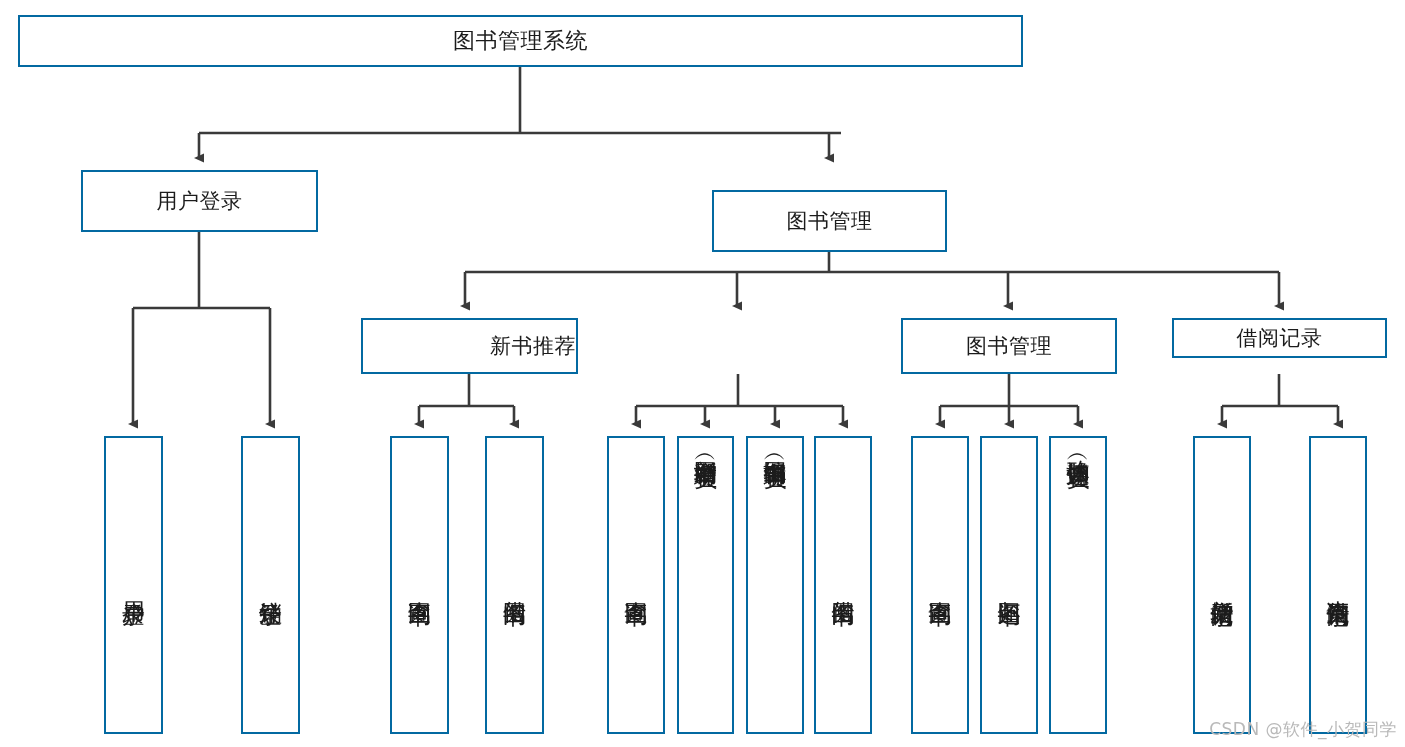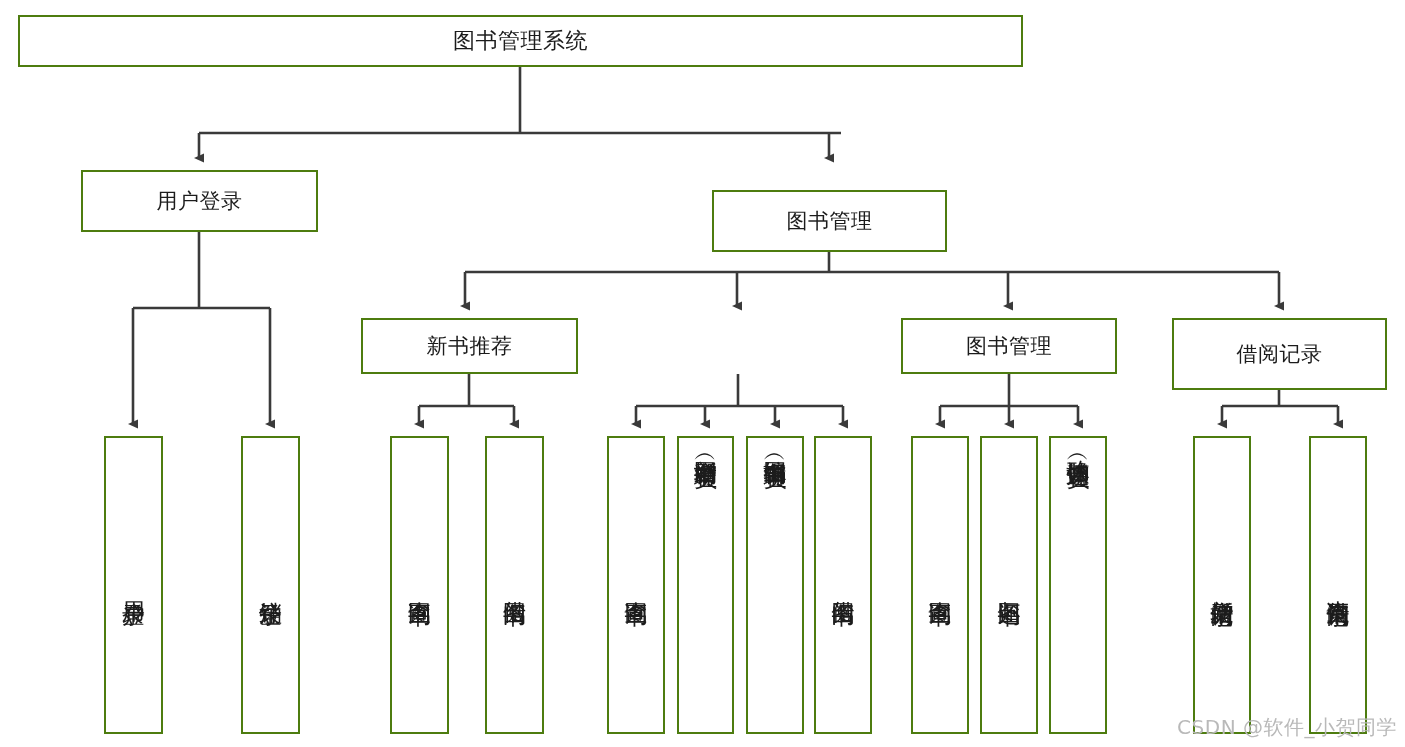--- a/index.html
+++ b/index.html
@@ -22,21 +22,21 @@
     position: absolute;
     left: 0;
     top: 0;
     width: 1405px;
     height: 747px;
     pointer-events: none;
   }
   .node {
     position: absolute;
     box-sizing: border-box;
-    border: 2px solid #4d7c0f;
+    border: 2px solid #0369a1;
     background: #ffffff;
     display: flex;
     align-items: center;
     justify-content: center;
     color: #1c1c1c;
     font-family: Liberation Serif, serif;
   }
   .node .label {
     display: block;
     text-align: center;
@@ -67,21 +67,21 @@
     margin: 0 auto;
   }
   .node.v.centered {
     align-items: center;
     padding-top: 0;
   }
   #watermark {
     position: absolute;
     right: 8px;
     bottom: 6px;
-    font-size: 20px;
+    font-size: 17px;
     color: #b9b9b9;
     letter-spacing: 0.5px;
     white-space: nowrap;
     user-select: none;
   }
 </style>
 </head>
 <body>
 
 <div id="canvas">
@@ -140,27 +140,27 @@
     <span class="label">图书管理系统</span>
   </div>
 
   <div class="node h" style="left:81px; top:170px; width:237px; height:62px;">
     <span class="label">用户登录</span>
   </div>
   <div class="node h" style="left:712px; top:170px; width:235px; height:62px;margin-top:20px;">
     <span class="label">图书管理</span>
   </div>
 
-  <div class="node h" style="left:361px; top:318px; width:217px; height:56px;">
+  <div class="node h" style="left:361px; top:318px; width:217px; height:56px;justify-content:flex-end;">
     <span class="label">新书推荐</span>
   </div>
   <div class="node h" style="left:901px; top:318px; width:216px; height:56px;">
     <span class="label">图书管理</span>
   </div>
-  <div class="node h" style="left:1172px; top:318px; width:215px; height:72px;">
+  <div class="node h" style="left:1172px; top:318px; width:215px; height:40px;">
     <span class="label">借阅记录</span>
   </div>
 
   <div class="node v centered" style="left:104px; top:436px; width:59px; height:298px;">
     <span class="label">用户登录</span>
   </div>
   <div class="node v centered" style="left:241px; top:436px; width:59px; height:298px;">
     <span class="label">注销登录</span>
   </div>
 

